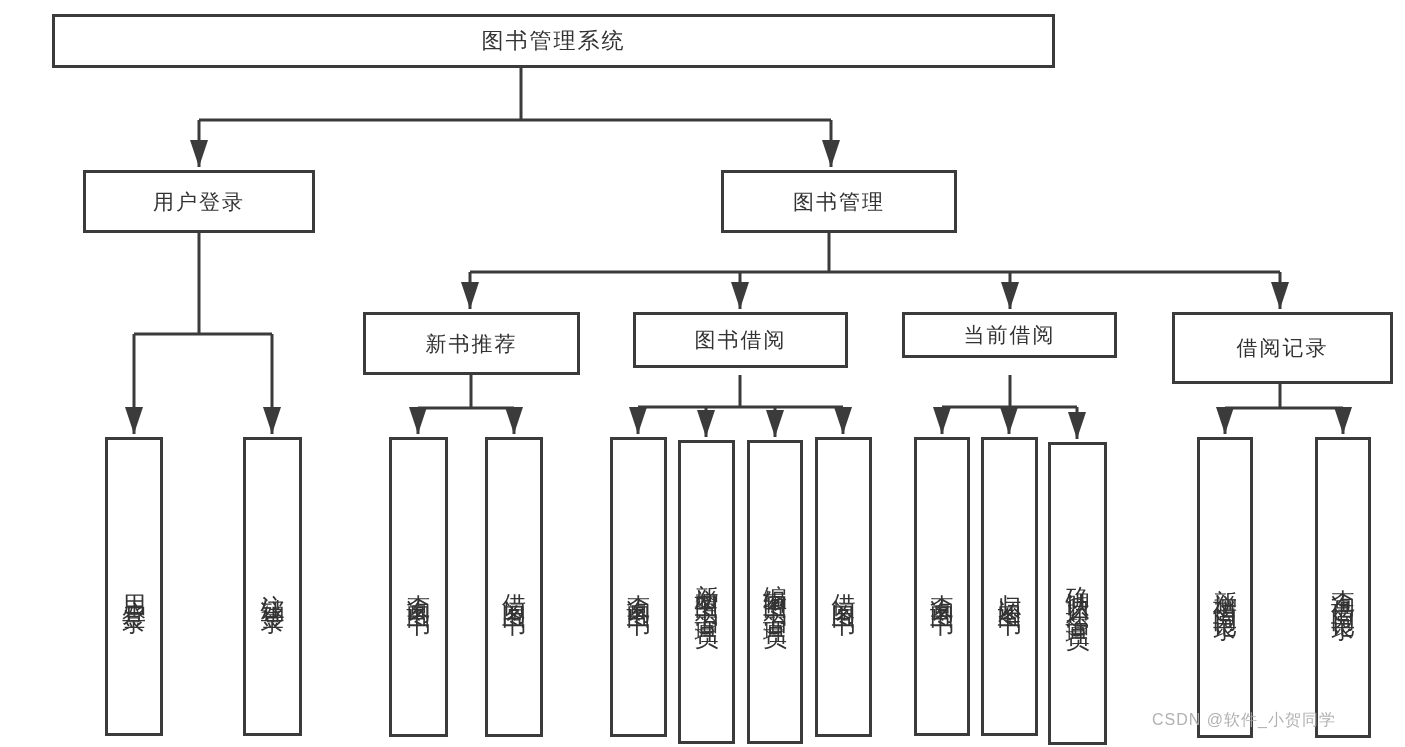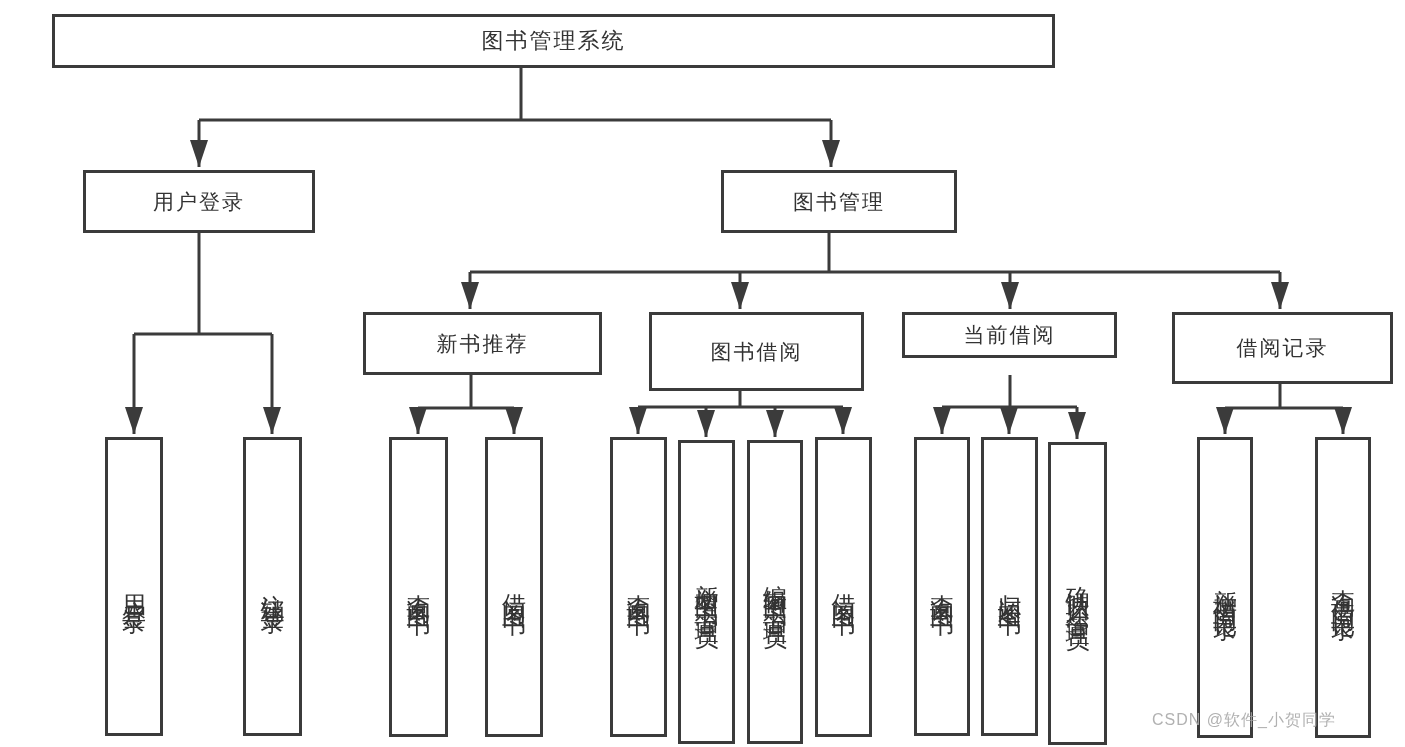--- a/index.html
+++ b/index.html
@@ -93,22 +93,22 @@
       <path d="M1225 408 V434" marker-end="url(#arrowhead)"></path>
       <path d="M1343 408 V434" marker-end="url(#arrowhead)"></path>
     </g>
   </svg>
 
   <div class="box" style="left:20px; top:14px; width:1003px; height:54px; font-size:22px;margin-left:32px;">图书管理系统</div>
 
   <div class="box" style="left:83px; top:170px; width:232px; height:63px;">用户登录</div>
   <div class="box" style="left:711px; top:170px; width:236px; height:63px;margin-left:10px;">图书管理</div>
 
-  <div class="box" style="left:363px; top:312px; width:239px; height:63px;">新书推荐</div>
-  <div class="box" style="left:633px; top:312px; width:215px; height:79px;margin-left:16px;">图书借阅</div>
+  <div class="box" style="left:363px; top:312px; width:217px; height:63px;">新书推荐</div>
+  <div class="box" style="left:633px; top:312px; width:215px; height:56px;">图书借阅</div>
   <div class="box" style="left:902px; top:312px; width:215px; height:46px;">当前借阅</div>
   <div class="box" style="left:1172px; top:312px; width:221px; height:72px;">借阅记录</div>
 
   <div class="vbox" style="left:105px; top:437px; width:58px; height:299px;">
     <span>用户登录</span>
   </div>
   <div class="vbox" style="left:243px; top:437px; width:59px; height:299px;">
     <span>注销登录</span>
   </div>
 

